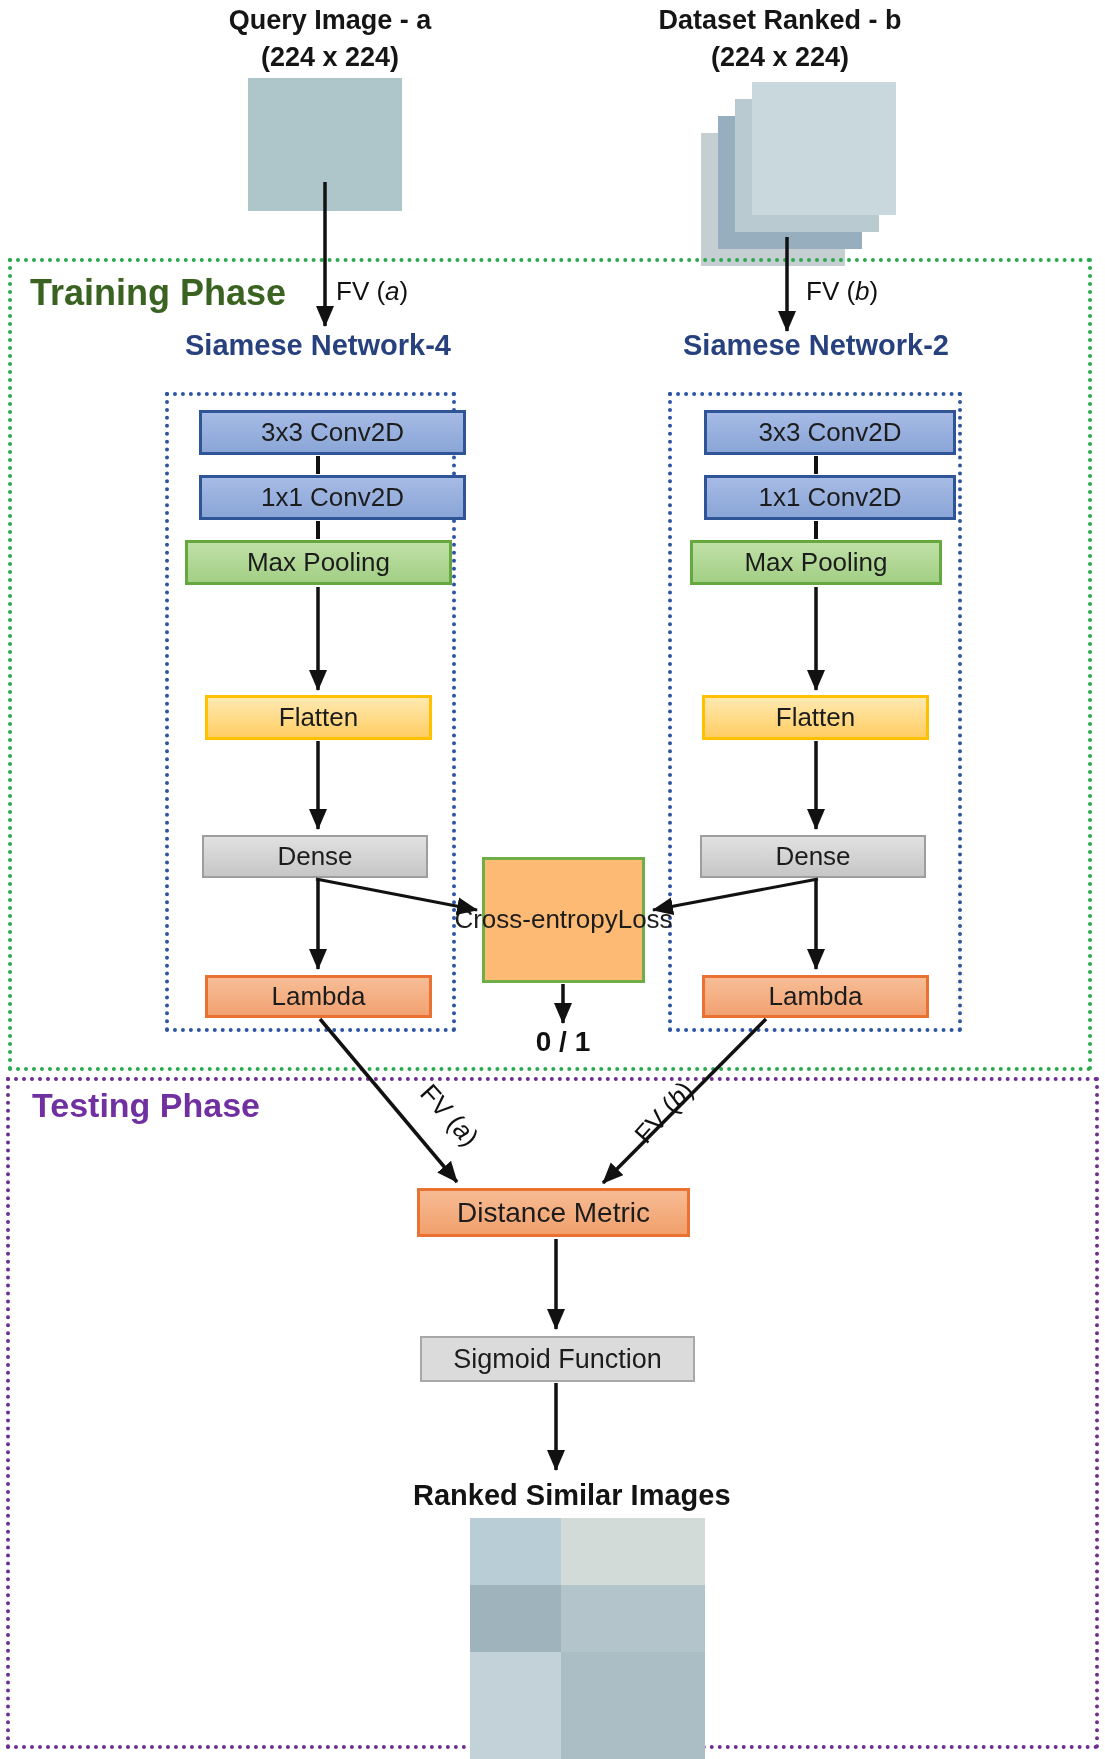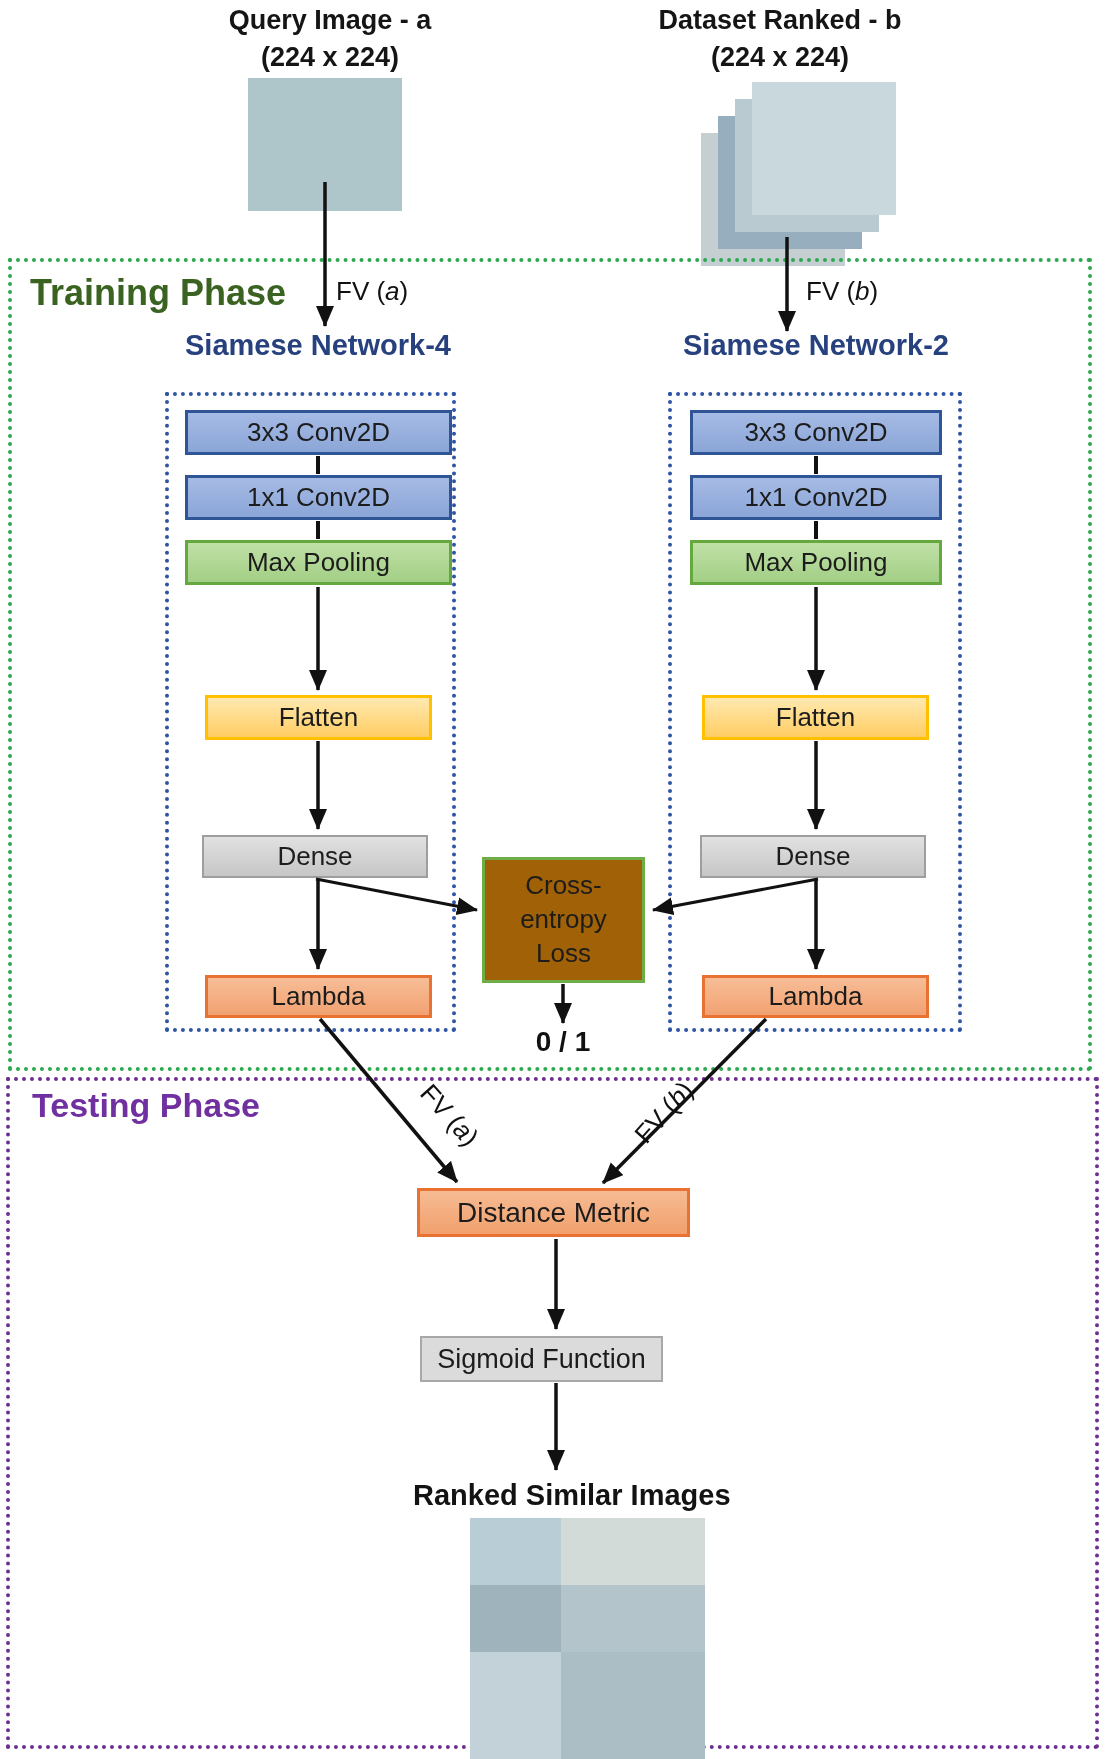--- a/index.html
+++ b/index.html
@@ -15,27 +15,27 @@
   .testing-box{border:4px dotted #6d2f8f;}
   .phase-label{position:absolute;font-weight:bold;white-space:nowrap;}
   .training-label{font-size:36px;color:#3a6322;}
   .testing-label{font-size:34px;color:#7030a0;}
   
   .net-frame{position:absolute;box-sizing:border-box;border:4px dotted #2e55a3;}
   .net-title{position:absolute;font-size:29px;font-weight:bold;color:#27417e;text-align:center;white-space:nowrap;}
   
   .layer{position:absolute;box-sizing:border-box;display:flex;align-items:center;justify-content:center;
          font-size:26px;color:#1c1c1c;white-space:nowrap;}
-  .conv   {background:linear-gradient(180deg,#a6bbe5,#8aa5d7);border:3px solid #2f5597;}
+  .conv   {background:linear-gradient(180deg,#a6bbe5,#8aa5d7);border:3px solid #2f5597;margin-left:14px;}
   .pool   {background:linear-gradient(180deg,#c0e0a6,#a2cf85);border:3px solid #64a83e;}
   .flatten{background:linear-gradient(180deg,#ffe9b0,#ffcd63);border:3px solid #ffc000;}
   .dense  {background:linear-gradient(180deg,#e1e1e1,#c6c6c6);border:2px solid #9e9e9e;}
   .lambda {background:linear-gradient(180deg,#f7bd96,#f2a272);border:3px solid #e97132;}
-  .loss-box{position:absolute;box-sizing:border-box;background:#a16207;border:3px solid #6fad47;
-            display:flex;flex-direction:column;align-items:center;justify-content:center;
+  .loss-box{position:absolute;box-sizing:border-box;background:#fdba74;border:3px solid #6fad47;
+            display:flex;align-items:center;justify-content:center;
             font-size:26px;line-height:1.3;color:#1c1c1c;}
   .distance{background:linear-gradient(180deg,#f6bb93,#f1a06c);border:3px solid #e97132;font-size:28px;}
   .sigmoid {background:#dbdbdb;border:2px solid #a8a8a8;font-size:27px;}
   .out01{position:absolute;font-size:28px;font-weight:bold;text-align:center;color:#111;}
   .fv{position:absolute;font-size:26px;white-space:nowrap;color:#111;}
   .fv .var{font-style:italic;}
   .fv-diag{transform-origin:center center;}
   .ranked-title{position:absolute;font-size:29px;font-weight:bold;text-align:center;white-space:nowrap;color:#131313;}
   
   .book{position:absolute;box-sizing:border-box;display:flex;padding:6% 6.5%;}
@@ -124,21 +124,21 @@
   <div class="out01" style="left:503px;top:1026px;width:120px;">0 / 1</div>
 
   <div class="fv fv-diag" style="left:413px;top:1100px;transform:rotate(48deg);">
     <span>FV (</span><span class="var">a</span><span>)</span>
   </div>
   <div class="fv fv-diag" style="left:628px;top:1097px;transform:rotate(-48deg);">
     <span>FV (</span><span class="var">b</span><span>)</span>
   </div>
 
   <div class="layer distance" style="left:417px;top:1188px;width:273px;height:49px;">Distance Metric</div>
-  <div class="layer sigmoid" style="left:420px;top:1336px;width:243px;height:46px;">Sigmoid Function</div>
+  <div class="layer sigmoid" style="left:420px;top:1336px;width:275px;height:46px;">Sigmoid Function</div>
   <div class="ranked-title" style="left:413px;top:1479px;width:300px;">Ranked Similar Images</div>
 
   <div class="book" style="left: 470px; top: 1518px; width: 82px; height: 60px; background: rgb(185, 205, 214);">
       <div class="page" style="background-color: rgb(178, 174, 140);"></div>
       <div class="spine"></div>
       <div class="page" style="background-color: rgb(178, 174, 140);"></div>
     </div>
   <div class="book" style="left: 561px; top: 1518px; width: 83px; height: 60px; background: rgb(211, 219, 216);">
       <div class="page" style="background-color: rgb(200, 169, 94);"></div>
       <div class="spine"></div>

